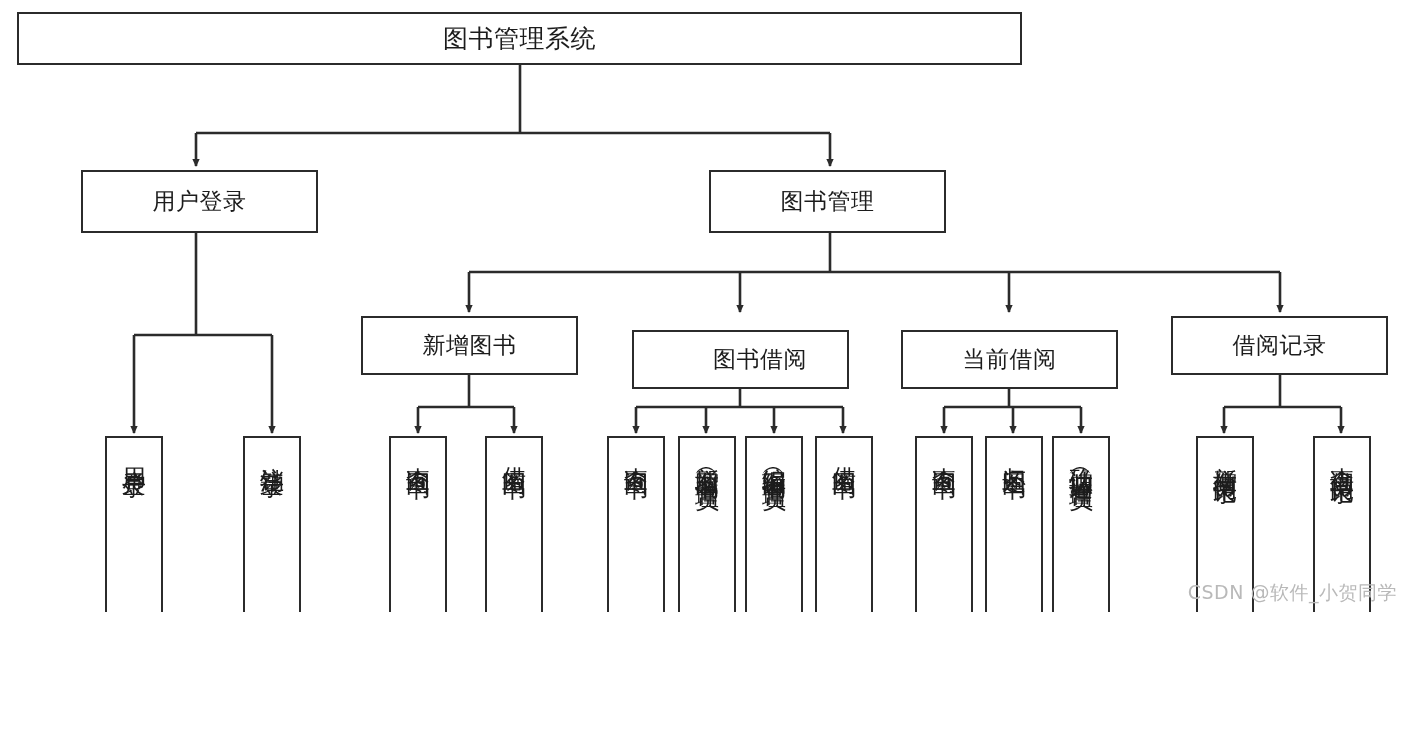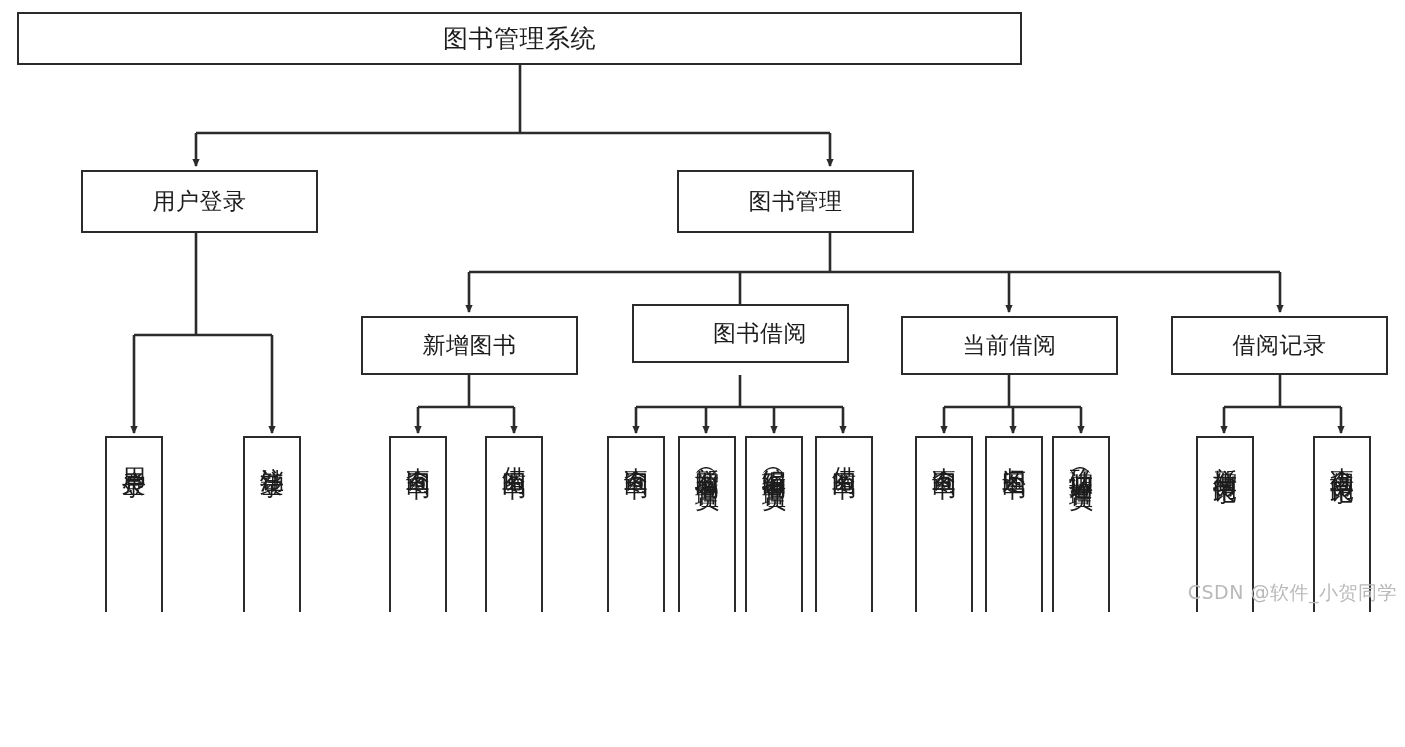--- a/index.html
+++ b/index.html
@@ -130,31 +130,31 @@
     </g>
   </svg>
 
   <div class="node horiz root" style="left:17px; top:12px; width:1005px; height:53px;">
     <span class="node-label">图书管理系统</span>
   </div>
 
   <div class="node horiz lvl2" style="left:81px; top:170px; width:237px; height:63px;">
     <span class="node-label">用户登录</span>
   </div>
-  <div class="node horiz lvl2" style="left:677px; top:170px; width:237px; height:63px;">
+  <div class="node horiz lvl2" style="left:709px; top:170px; width:237px; height:63px;">
     <span class="node-label">图书管理</span>
   </div>
 
   <div class="node horiz lvl3" style="left:361px; top:316px; width:217px; height:59px;">
     <span class="node-label">新增图书</span>
   </div>
-  <div class="node horiz lvl3" style="left:632px; top:304px; width:217px; height:59px;padding-left:39px;">
+  <div class="node horiz lvl3" style="left:632px; top:330px; width:217px; height:59px;padding-left:39px;">
     <span class="node-label">图书借阅</span>
   </div>
-  <div class="node horiz lvl3" style="left:901px; top:316px; width:217px; height:59px;">
+  <div class="node horiz lvl3" style="left:901px; top:330px; width:217px; height:59px;">
     <span class="node-label">当前借阅</span>
   </div>
   <div class="node horiz lvl3" style="left:1171px; top:316px; width:217px; height:59px;">
     <span class="node-label">借阅记录</span>
   </div>
 
   <div class="node leaf" style="left:105px; top:436px; width:58px; height:300px;">
     <span class="node-label">用户登录</span>
   </div>
   <div class="node leaf" style="left:243px; top:436px; width:58px; height:300px;">

